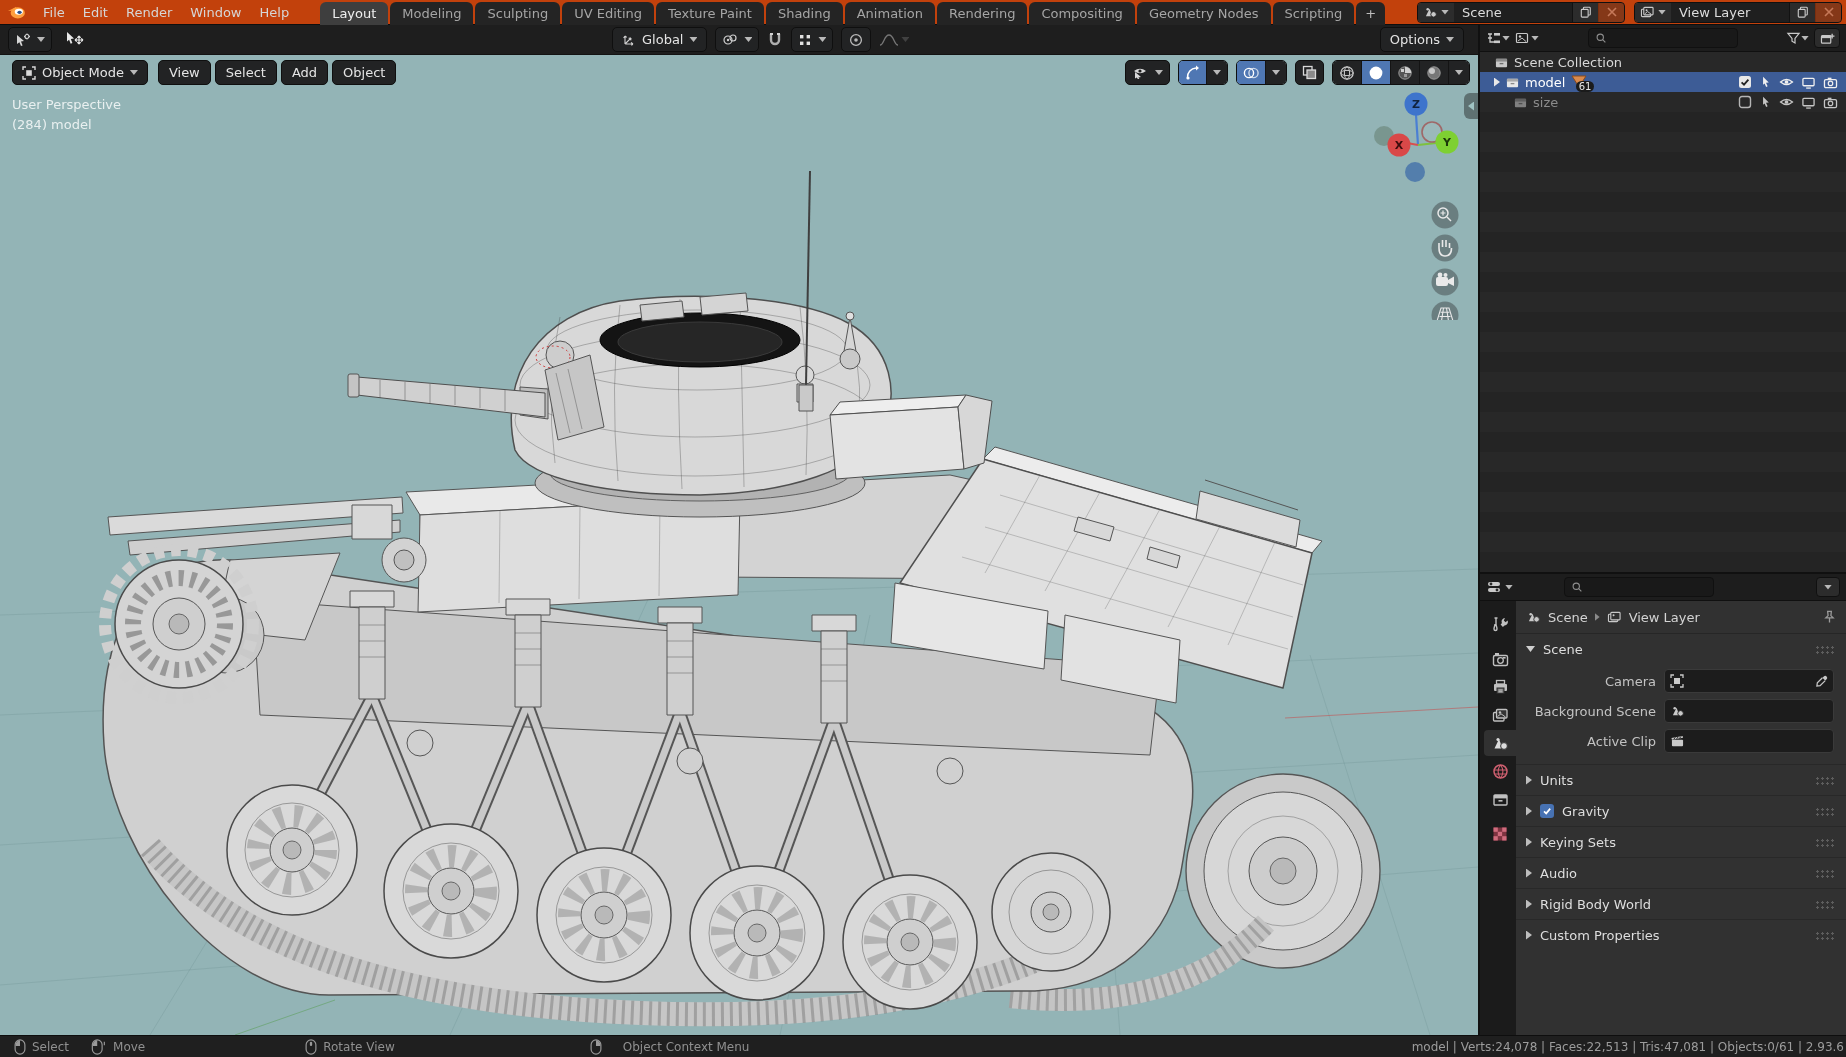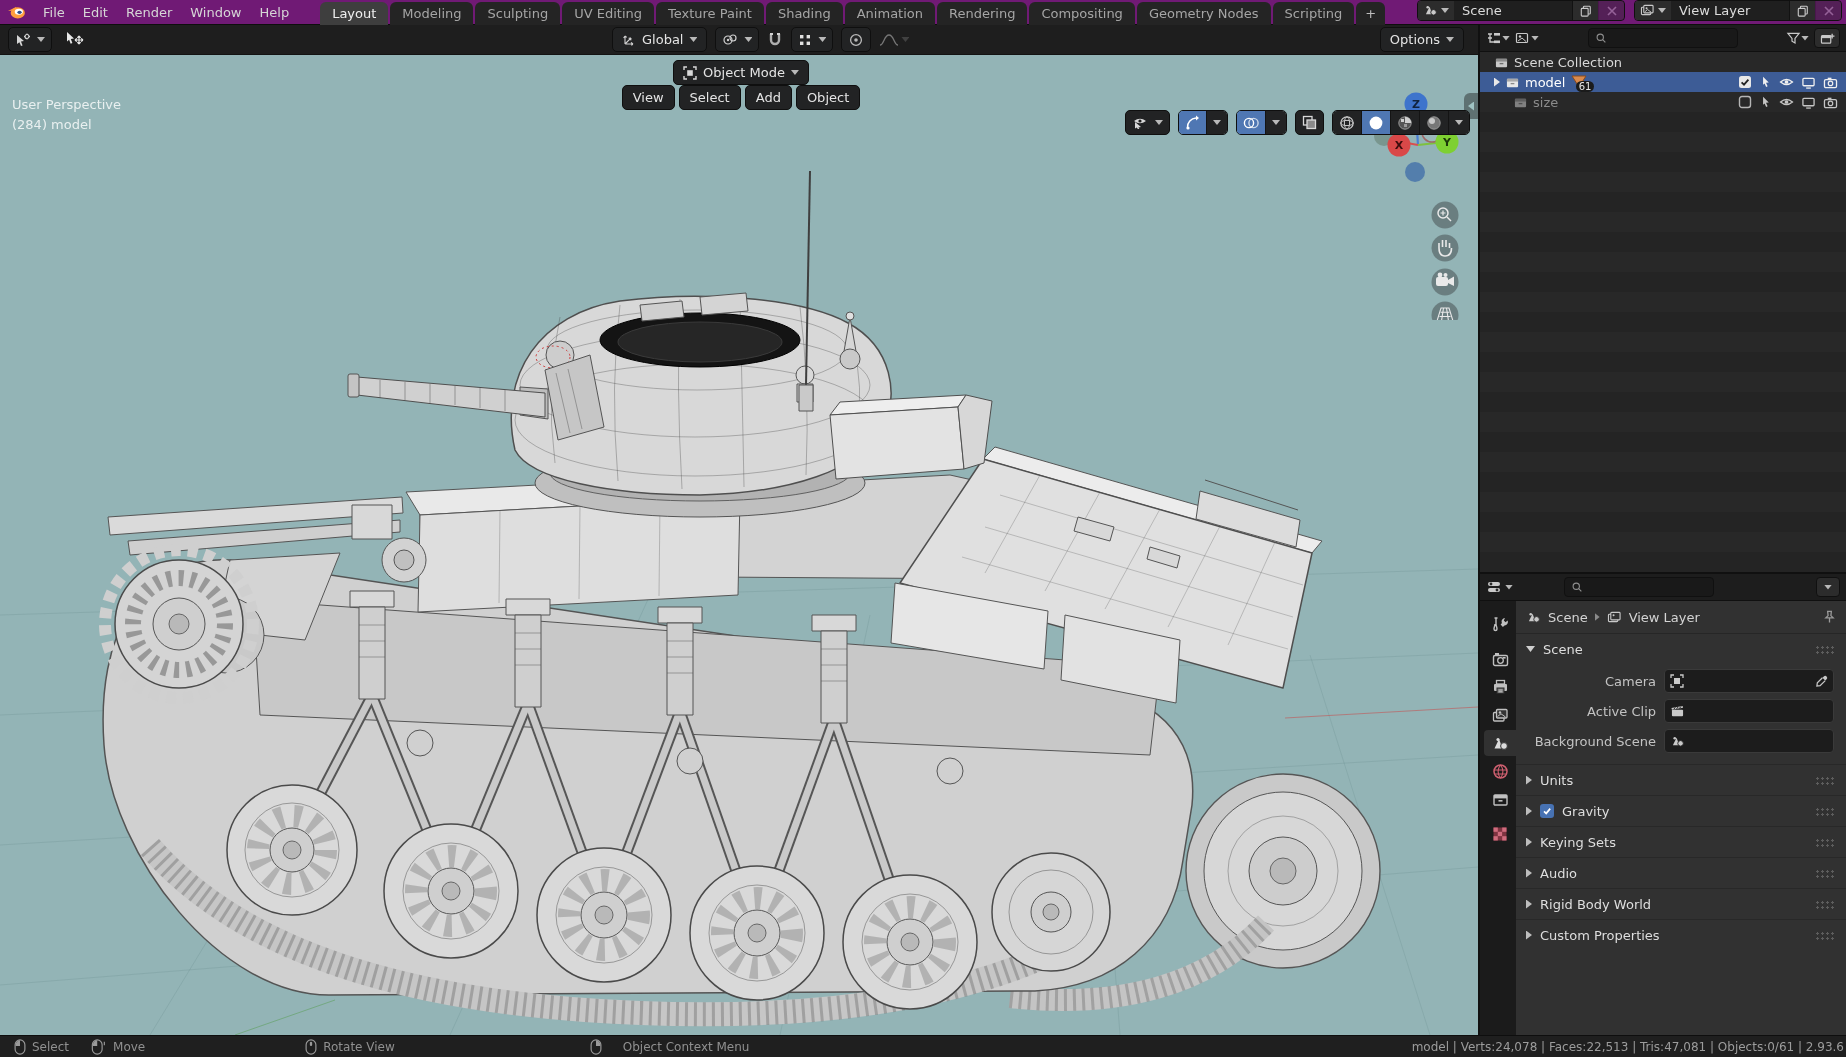--- a/index.html
+++ b/index.html
@@ -25,21 +25,21 @@
   .seg > * { display:flex; align-items:center; justify-content:center; background:#222324; padding:0 6px; }
   .seg > * + * { border-left:1px solid #141414; }
   .seg .on { background:#4f77b3; }
   .icon { display:inline-flex; align-items:center; justify-content:center; flex:none; }
   .grip { width:22px; height:11px; flex:none; opacity:.75;
     background-image:radial-gradient(circle,#6b6b6b 1px,transparent 1.3px);
     background-size:5px 5px; background-position:1px 1px; }
 
   
   #topbar { position:absolute; left:0; top:0; width:1846px; height:25px;
-    background:#701a75; display:flex; border-bottom:1px solid #0e0e0e; }
+    background:#c2410c; display:flex; align-items:center; border-bottom:1px solid #0e0e0e; }
   #topbar .logo { margin:0 8px 0 6px; }
   #topbar .menu { padding:0 9px; height:25px; display:flex; align-items:center; color:#d6d6d6; }
   #tabs { display:flex; align-items:flex-end; gap:2px; margin-left:22px; height:25px; }
   #tabs .tab { height:23px; display:flex; align-items:center; padding:0 12px;
     background:#242424; color:#a5a5a5; border-radius:6px 6px 0 0; }
   #tabs .tab.active { background:#3e3e3e; color:#efefef; }
   #tabs .tab.add { padding:0 9px; color:#bdbdbd; }
   #topbar .right { margin-left:auto; display:flex; gap:9px; padding-right:4px; }
   .id-block { display:flex; align-items:center; height:21px; border-radius:4px; overflow:hidden; border:1px solid #101010; }
   .id-block .type { background:#2c2c2c; display:flex; align-items:center; gap:3px; padding:0 5px; height:100%; }
@@ -50,22 +50,22 @@
   
   #toolbar { position:absolute; left:0; top:25px; width:1478px; height:30px;
     background:#1e1e1e; display:flex; align-items:center; border-bottom:1px solid #131313; }
   #toolbar .left { display:flex; align-items:center; gap:12px; padding-left:8px; }
   #toolbar .center { position:absolute; left:600px; display:flex; align-items:center; gap:8px;padding-left:12px; }
   #toolbar .right { margin-left:auto; padding-right:14px; }
 
   
   #viewport { position:absolute; left:0; top:55px; width:1478px; height:980px;
     background:#93b4b6; overflow:hidden; }
-  #vp-header { position:absolute; left:12px; right:8px; top:5px; display:flex; align-items:center; z-index:5;flex-direction:column; }
-  #vp-header .menus { display:flex; gap:4px; margin-left:0; }
+  #vp-header { position:absolute; left:12px; right:8px; top:5px; display:flex; align-items:center; z-index:5; }
+  #vp-header .menus { display:flex; gap:4px; margin-left:10px; }
   #vp-header .menus .pill { padding:0 10px; }
   #vp-header .rightgrp { margin-left:auto; display:flex; gap:8px; align-items:center; }
   #vp-text { position:absolute; left:12px; top:40px; color:#e9f0f0; font-size:13px; line-height:20px; z-index:4; }
   #gizmo { position:absolute; left:1358px; top:30px; z-index:4; }
   #collapse-tab { position:absolute; right:0; top:38px; width:14px; height:26px;
     background:rgba(30,30,30,.45); border-radius:6px 0 0 6px; display:flex; align-items:center; justify-content:center; z-index:4; }
   #collapse-tab .tri-l { width:6px; height:9px; background:#9fc3c3; clip-path:polygon(100% 0,0 50%,100% 100%); }
   .tank-svg { position:absolute; left:0; top:0; }
 
   
@@ -894,45 +894,45 @@
             <span class="spacer"></span>
             <span class="icon">
               <svg width="13" height="13" viewBox="0 0 14 14">
                   <path d="M9.5 1.5 a2 2 0 0 1 3 3 L11 6 L8 3 Z" fill="#c9c9c9"></path>
                   <path d="M8 3 L2.5 8.5 L2 12 L5.5 11.5 L11 6" fill="none" stroke="#c9c9c9" stroke-width="1.3"></path>
                 </svg>
             </span>
           </span>
         </div>
         <div class="frow">
+          <span class="flabel">Background Scene</span>
+          <span class="field">
+            <span class="icon">
+              <svg width="15" height="13" viewBox="0 0 16 14">
+                  <path d="M3 11 L7 3 L10 11 Z" fill="#c9c9c9"></path>
+                  <circle cx="11.3" cy="9" r="3" fill="#c9c9c9" stroke="#1c1c1c"></circle>
+                  <circle cx="5" cy="3.5" r="1.4" fill="#c9c9c9"></circle>
+                </svg>
+            </span>
+            <span class="spacer"></span>
+          </span>
+        </div>
+        <div class="frow">
           <span class="flabel">Active Clip</span>
           <span class="field">
             <span class="icon">
               <svg width="15" height="13" viewBox="0 0 16 14">
                   <rect x="2" y="5" width="12" height="7" rx="1" fill="#c9c9c9"></rect>
                   <path d="M2 5 L14 3 l-.5 -1.8 L1.5 3.2 Z" fill="#c9c9c9"></path>
                   <path d="M4 4.6 l1.6 -2 M7 4.2 l1.6 -2 M10 3.8 l1.6 -2" stroke="#1c1c1c"></path>
                 </svg>
             </span>
             <span class="spacer"></span>
           </span>
         </div>
-        <div class="frow">
-          <span class="flabel">Background Scene</span>
-          <span class="field">
-            <span class="icon">
-              <svg width="15" height="13" viewBox="0 0 16 14">
-                  <path d="M3 11 L7 3 L10 11 Z" fill="#c9c9c9"></path>
-                  <circle cx="11.3" cy="9" r="3" fill="#c9c9c9" stroke="#1c1c1c"></circle>
-                  <circle cx="5" cy="3.5" r="1.4" fill="#c9c9c9"></circle>
-                </svg>
-            </span>
-            <span class="spacer"></span>
-          </span>
-        </div>
       </div>
 
       <div class="panel-row">
         <span class="tri-r"></span>
         <span>Units</span>
         <span class="spacer"></span>
           <span class="grip"></span>
       </div>
       <div class="panel-row">
         <span class="tri-r"></span>

